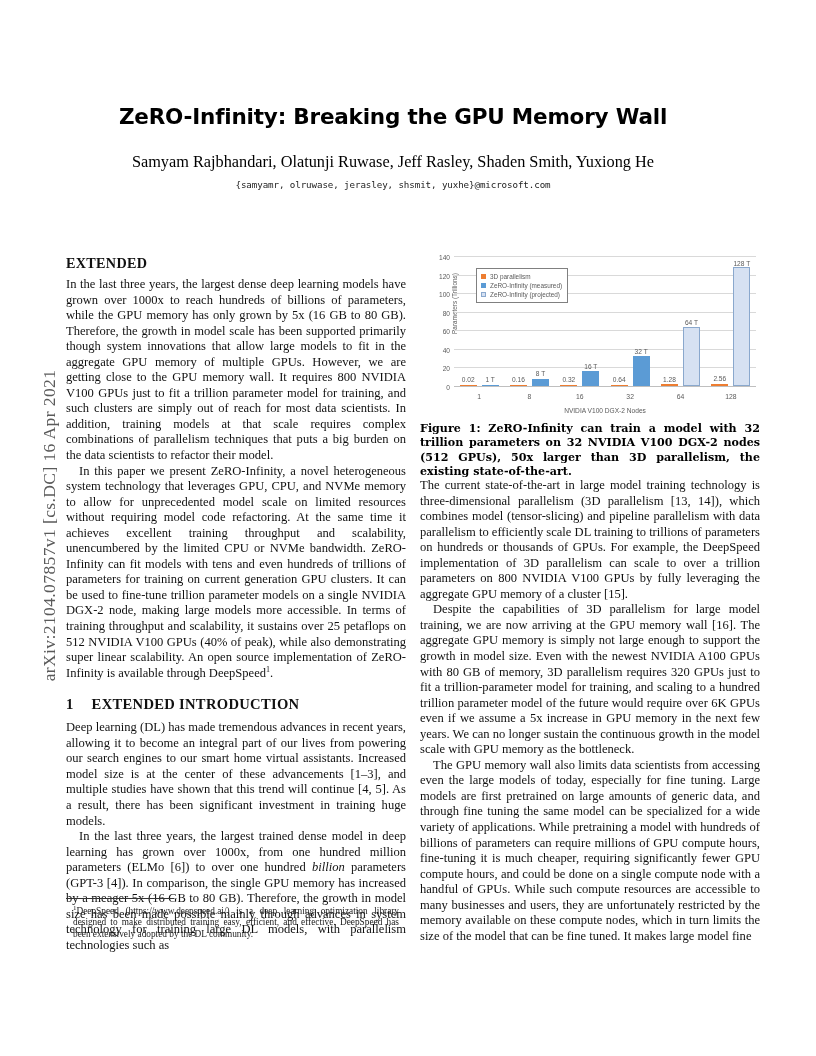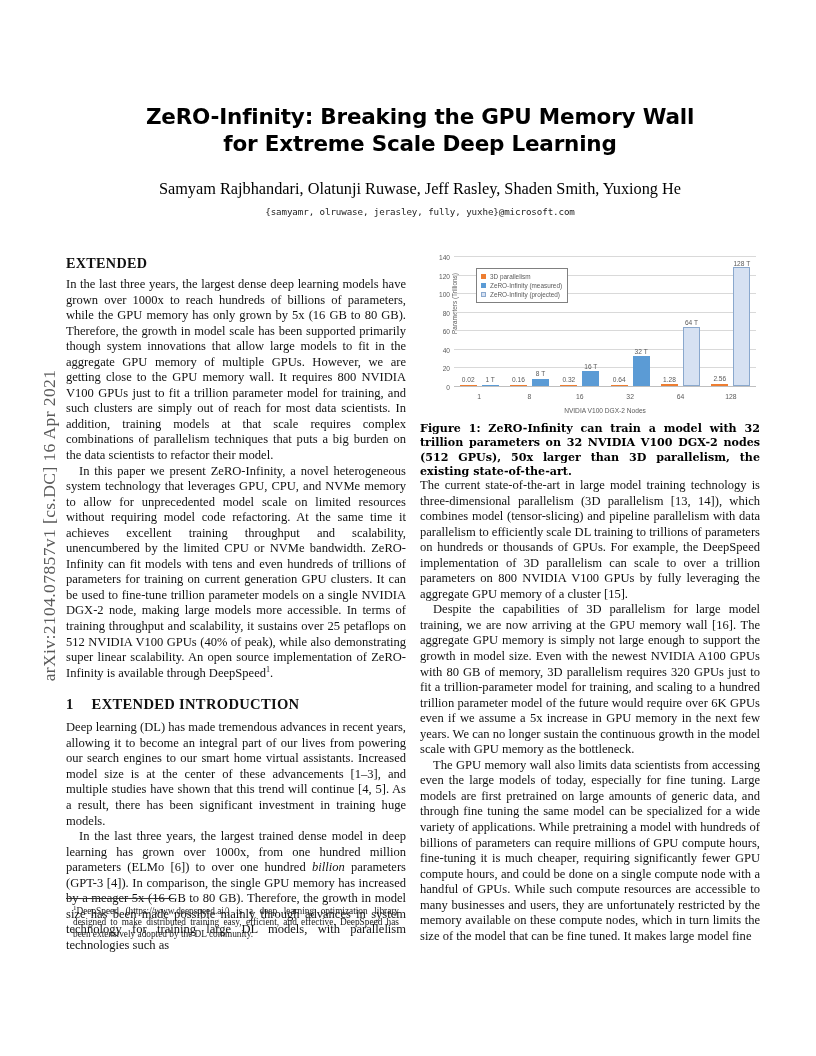--- a/index.html
+++ b/index.html
@@ -24,21 +24,21 @@
     font-size:17.5px;
     letter-spacing:.4px;
     color:#5a5a5a;
     text-align:center;
     white-space:nowrap;
   }
 
   
   .title-block{
     position:absolute;
-    left:76px; top:103px; width:688px;
+    left:49px; top:103px; width:688px;
     text-align:center;
   }
   .paper-title{
     font-family:"DejaVu Sans", sans-serif;
     font-weight:bold;
     font-size:21.5px;
     line-height:27px;
     letter-spacing:-0.2px;
     color:#000;
   }
@@ -230,24 +230,23 @@
 </head>
 <body>
 
 <div class="page">
 
   <div class="arxiv-stamp">arXiv:2104.07857v1  [cs.DC]  16 Apr 2021</div>
 
   <div class="title-block">
     <div class="paper-title">
       <div>ZeRO-Infinity: Breaking the GPU Memory Wall</div>
-      <div>for Extreme Scale Deep Learning</div>
     </div>
     <div class="authors">Samyam Rajbhandari, Olatunji Ruwase, Jeff Rasley, Shaden Smith, Yuxiong He</div>
-    <div class="emails">{samyamr, olruwase, jerasley, fully, yuxhe}@microsoft.com</div>
+    <div class="emails">{samyamr, olruwase, jerasley, shsmit, yuxhe}@microsoft.com</div>
   </div>
 
   <div class="col col-left">
     <div class="sec-head">EXTENDED</div>
     <p class="body noindent">In the last three years, the largest dense deep learning models have grown over 1000x to reach hundreds of billions of parameters, while the GPU memory has only grown by 5x (16 GB to 80 GB). Therefore, the growth in model scale has been supported primarily though system innovations that allow large models to fit in the aggregate GPU memory of multiple GPUs. However, we are getting close to the GPU memory wall. It requires 800 NVIDIA V100 GPUs just to fit a trillion parameter model for training, and such clusters are simply out of reach for most data scientists. In addition, training models at that scale requires complex combinations of parallelism techniques that puts a big burden on the data scientists to refactor their model.</p>
     <p class="body"><span>In this paper we present ZeRO-Infinity, a novel heterogeneous system technology that leverages GPU, CPU, and NVMe memory to allow for unprecedented model scale on limited resources without requiring model code refactoring. At the same time it achieves excellent training throughput and scalability, unencumbered by the limited CPU or NVMe bandwidth. ZeRO-Infinity can fit models with tens and even hundreds of trillions of parameters for training on current generation GPU clusters. It can be used to fine-tune trillion parameter models on a single NVIDIA DGX-2 node, making large models more accessible. In terms of training throughput and scalability, it sustains over 25 petaflops on 512 NVIDIA V100 GPUs (40% of peak), while also demonstrating super linear scalability. An open source implementation of ZeRO-Infinity is available through DeepSpeed</span><sup>1</sup><span>.</span></p>
 
     <div class="sec-head numbered">
       <span>1</span>
       <span>EXTENDED INTRODUCTION</span>

